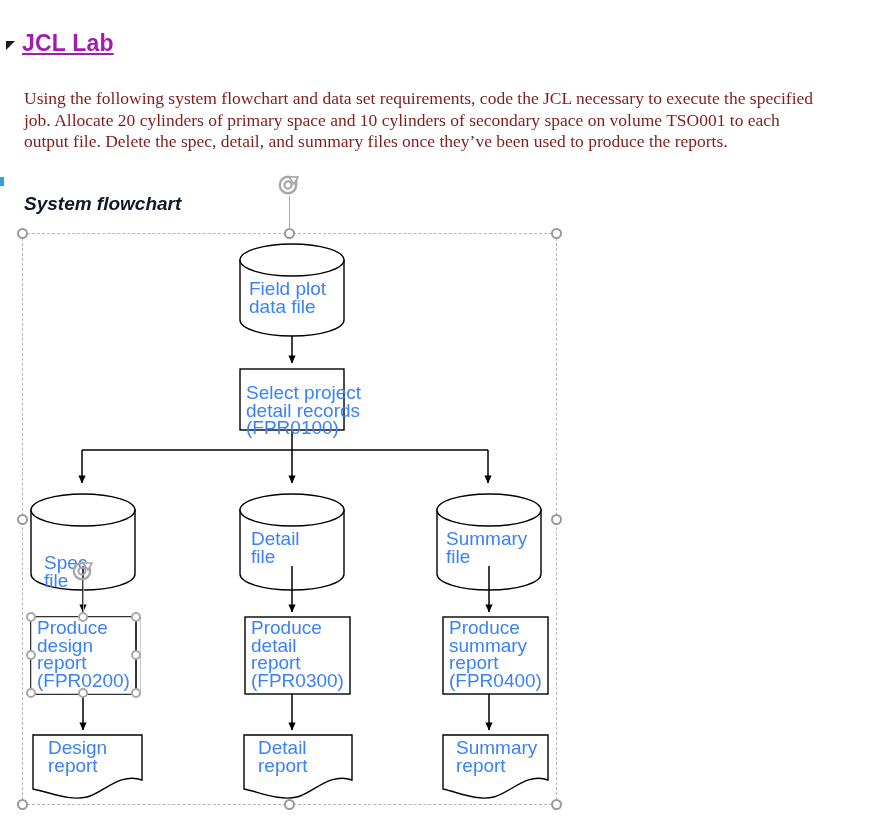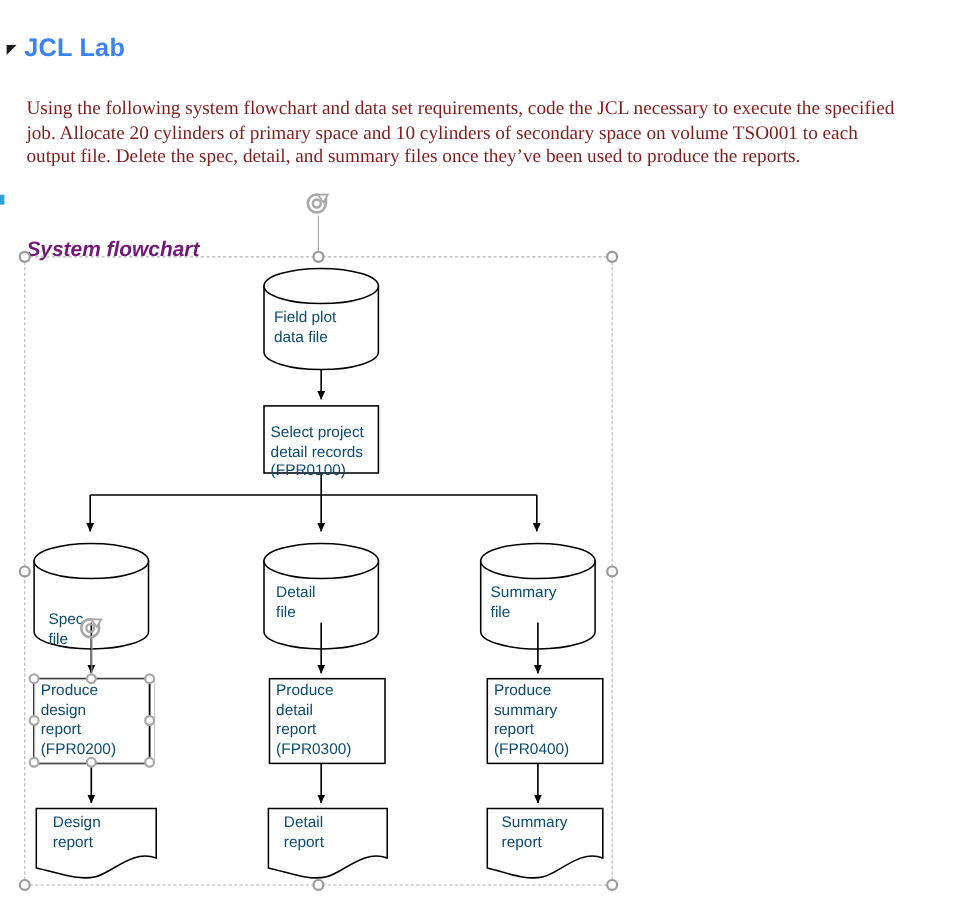--- a/index.html
+++ b/index.html
@@ -28,22 +28,23 @@
     width: 0; height: 0;
     border-style: solid;
     border-width: 9px 9px 0 0;
     border-color: #1a1a1a transparent transparent transparent;
     margin-top: 4px;
   }
   #page-title-text {
     font-family: "Liberation Sans", sans-serif;
     font-size: 23px;
     font-weight: bold;
-    color: #3b82f6;
+    color: #a21caf;
     letter-spacing: 0.2px;
+    text-decoration: underline;
   }
 
   
   #intro-paragraph {
     position: absolute;
     left: 24px;
     top: 88px;
     width: 790px;
     font-family: "Liberation Serif", serif;
     font-size: 17.5px;
@@ -64,22 +65,21 @@
 
   
   #flowchart-heading-text {
     position: absolute;
     left: 24px;
     top: 193px;
     font-family: "Liberation Sans", sans-serif;
     font-size: 19px;
     font-weight: bold;
     font-style: italic;
-    color: #701a75;
-    margin-top: 24px;
+    color: #0f172a;
   }
 
   
   #selection-frame {
     position: absolute;
     left: 22px;
     top: 233px;
     width: 535px;
     height: 572px;
     border: 1px dashed #b6b6b6;
@@ -129,23 +129,23 @@
   #flowchart-canvas {
     position: absolute;
     left: 0;
     top: 0;
     width: 891px;
     height: 816px;
   }
   .node-label {
     position: absolute;
     font-family: "Liberation Sans", sans-serif;
-    font-size: 14px;
+    font-size: 19px;
     line-height: 17.5px;
-    color: #0c4a6e;
+    color: #3b82f6;
     white-space: pre;
   }
 </style>
 </head>
 <body>
 
 <div id="collapse-header">
   <div id="collapse-triangle"></div>
   <div id="page-title-text">JCL Lab</div>
 </div>

